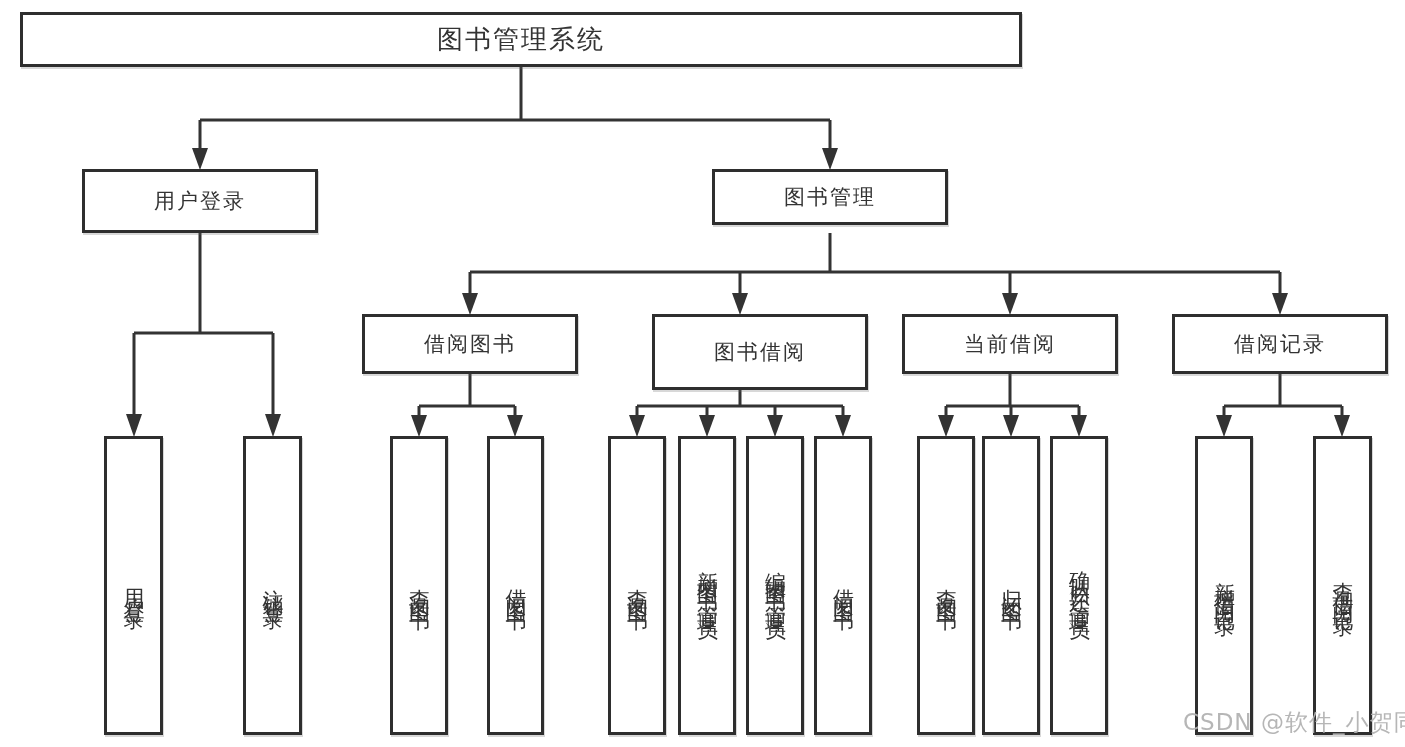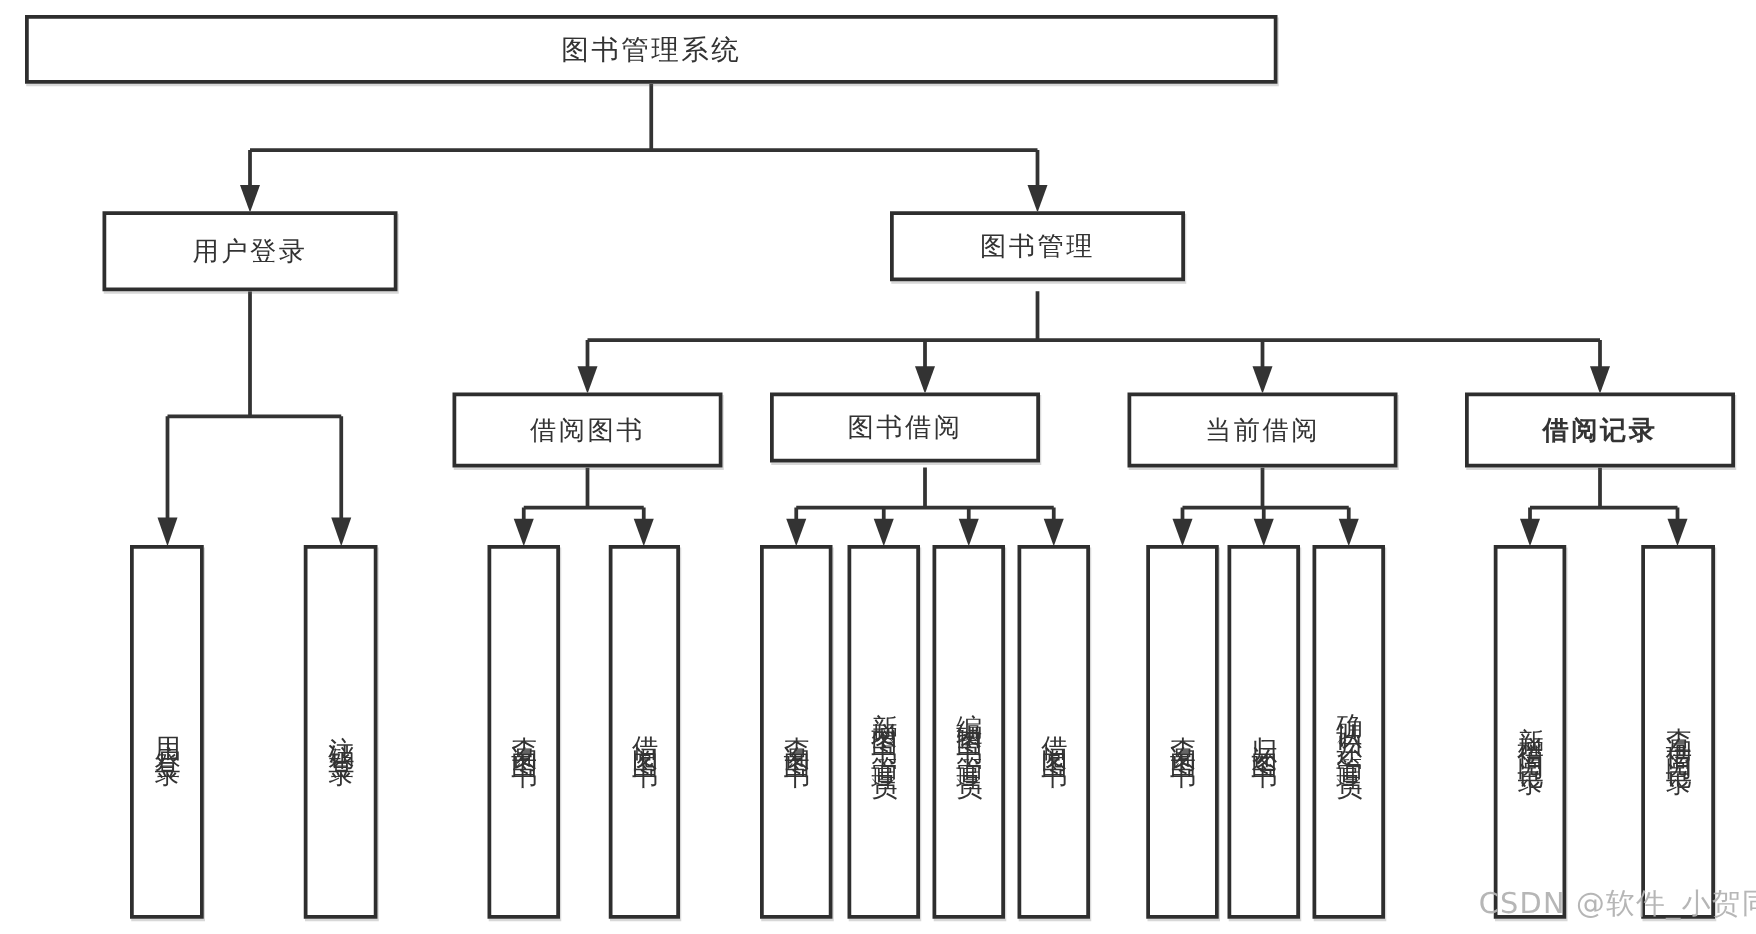--- a/index.html
+++ b/index.html
@@ -28,21 +28,21 @@
     display: flex;
     align-items: center;
     justify-content: center;
     color: #333333;
   }
   .h-label {
     font-size: 21px;
     letter-spacing: 2px;
     white-space: nowrap;
   }
-  .root-label { font-size: 22px; }
+  .root-label { font-size: 26px; }
   .vtext {
     writing-mode: vertical-rl;
     font-size: 21px;
     letter-spacing: 7px;
     white-space: nowrap;
     line-height: 1;
   }
   .watermark {
     position: absolute;
     left: 1183px;
@@ -51,23 +51,23 @@
     letter-spacing: 1px;
     color: rgba(178,178,178,0.95);
     white-space: nowrap;
     z-index: 5;
   }
   
   .n-root   { left: 20px;  top: 12px;  width: 1002px; height: 55px; }
   .n-login  { left: 82px;  top: 169px; width: 236px;  height: 64px; }
   .n-mgmt   { left: 712px; top: 169px; width: 236px;  height: 56px; }
   .n-rec    { left: 362px; top: 314px; width: 216px;  height: 60px; }
-  .n-borrow { left: 616px; top: 314px; width: 216px;  height: 56px; }
+  .n-borrow { left: 652px; top: 314px; width: 216px;  height: 76px; }
   .n-cur    { left: 902px; top: 314px; width: 216px;  height: 60px; }
-  .n-hist   { left: 1172px;top: 314px; width: 216px;  height: 60px; font-weight: bold; }
+  .n-hist   { left: 1172px;top: 314px; width: 216px;  height: 60px; }
   .leaf { top: 436px; height: 299px; }
   .l-login-1 { left: 104px;  width: 59px; }
   .l-login-2 { left: 243px;  width: 59px; }
   .l-rec-1   { left: 390px;  width: 58px; }
   .l-rec-2   { left: 487px;  width: 57px; }
   .l-bor-1   { left: 608px;  width: 58px; }
   .l-bor-2   { left: 678px;  width: 58px; }
   .l-bor-3   { left: 746px;  width: 58px; }
   .l-bor-4   { left: 814px;  width: 58px; }
   .l-cur-1   { left: 917px;  width: 58px; }

